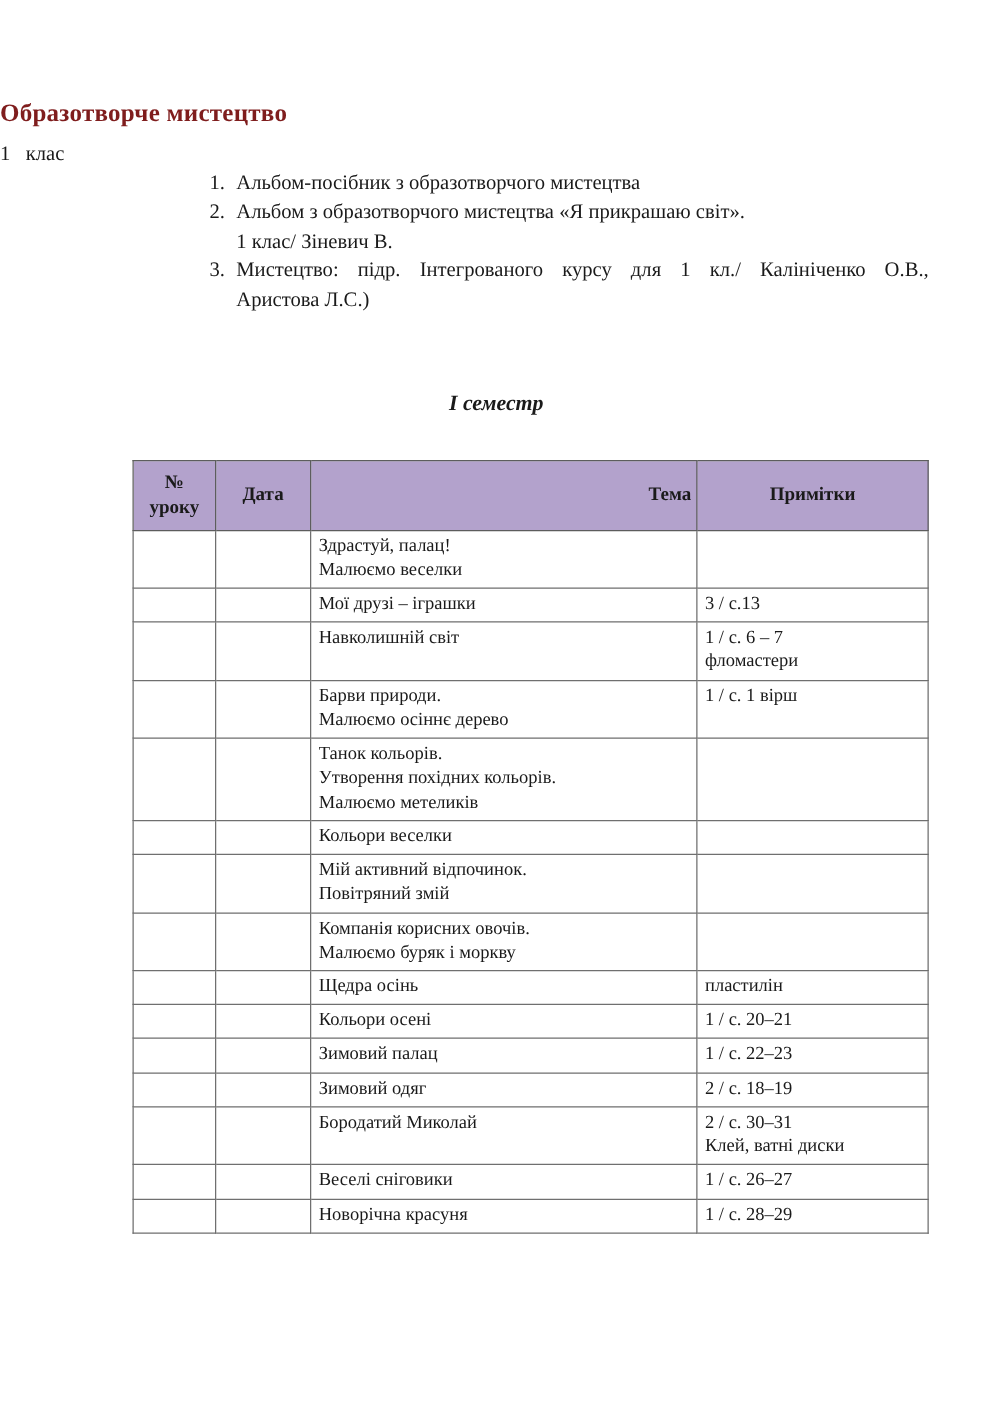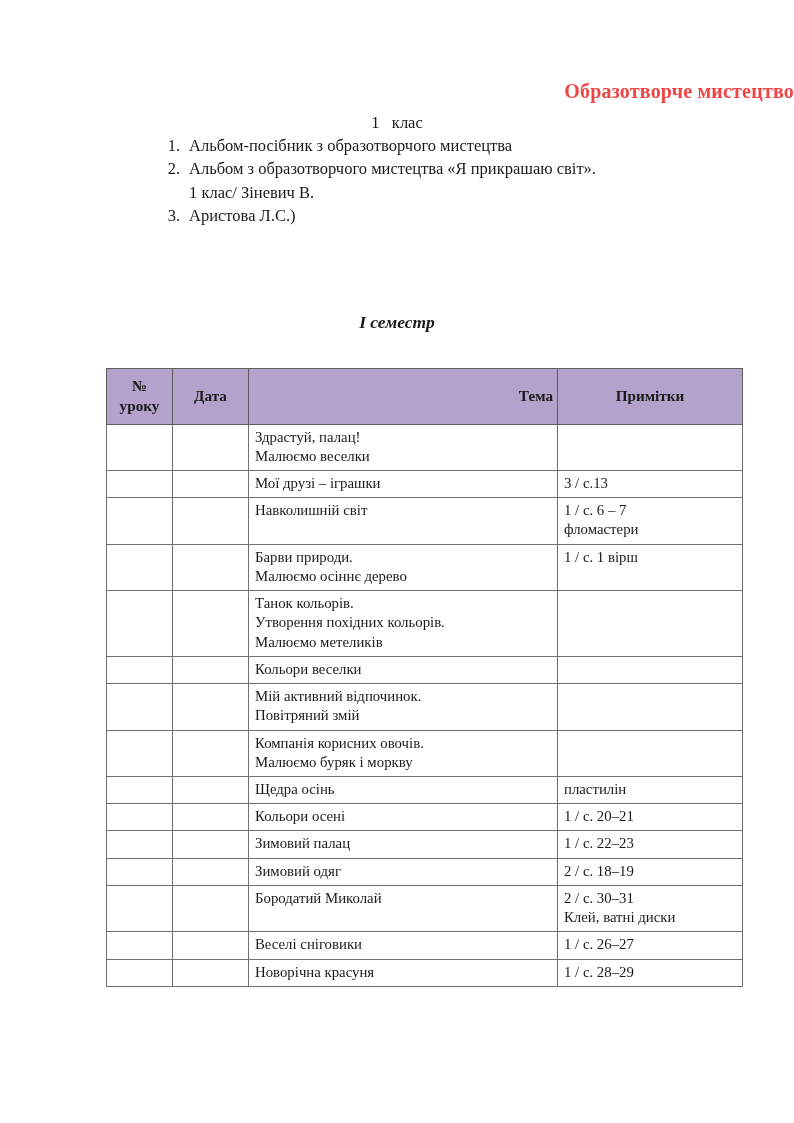--- a/index.html
+++ b/index.html
@@ -22,32 +22,31 @@
     width: 794px;
     height: 1123px;
     padding: 0;
     box-sizing: border-box;
   }
   .doc-title {
     position: absolute;
     left: 0;
     top: 80px;
     width: 794px;
-    text-align: right;
+    text-align: left;
     font-size: 20px;
     font-weight: bold;
-    color: #ef4444;
+    color: #7f1d1d;
     letter-spacing: 0.2px;
   }
   .doc-subtitle {
     position: absolute;
     left: 0;
     top: 113px;
     width: 794px;
-    text-align: center;
     font-size: 16.5px;
     white-space: pre;
   }
   .ref-list {
     position: absolute;
     left: 155px;
     top: 134px;
     width: 588px;
     font-size: 16.5px;
     line-height: 1.42;
@@ -141,20 +140,21 @@
       <div class="ref-item">
         <span class="ref-num">2.</span>
         <span class="ref-body">
           <span class="line2">Альбом з образотворчого мистецтва «Я прикрашаю світ».</span>
           <span class="line2"> 1 клас/ Зіневич В.</span>
         </span>
       </div>
       <div class="ref-item">
         <span class="ref-num">3.</span>
         <span class="ref-body ref-justify">
+          <span class="just-line">Мистецтво: підр. Інтегрованого курсу для 1 кл./ Калініченко О.В.,</span>
           <span class="line2">Аристова Л.С.)</span>
         </span>
       </div>
     </div>
 
   <div class="semester-heading">І семестр</div>
 
   <table class="plan">
     <colgroup>
       <col class="c-num">

